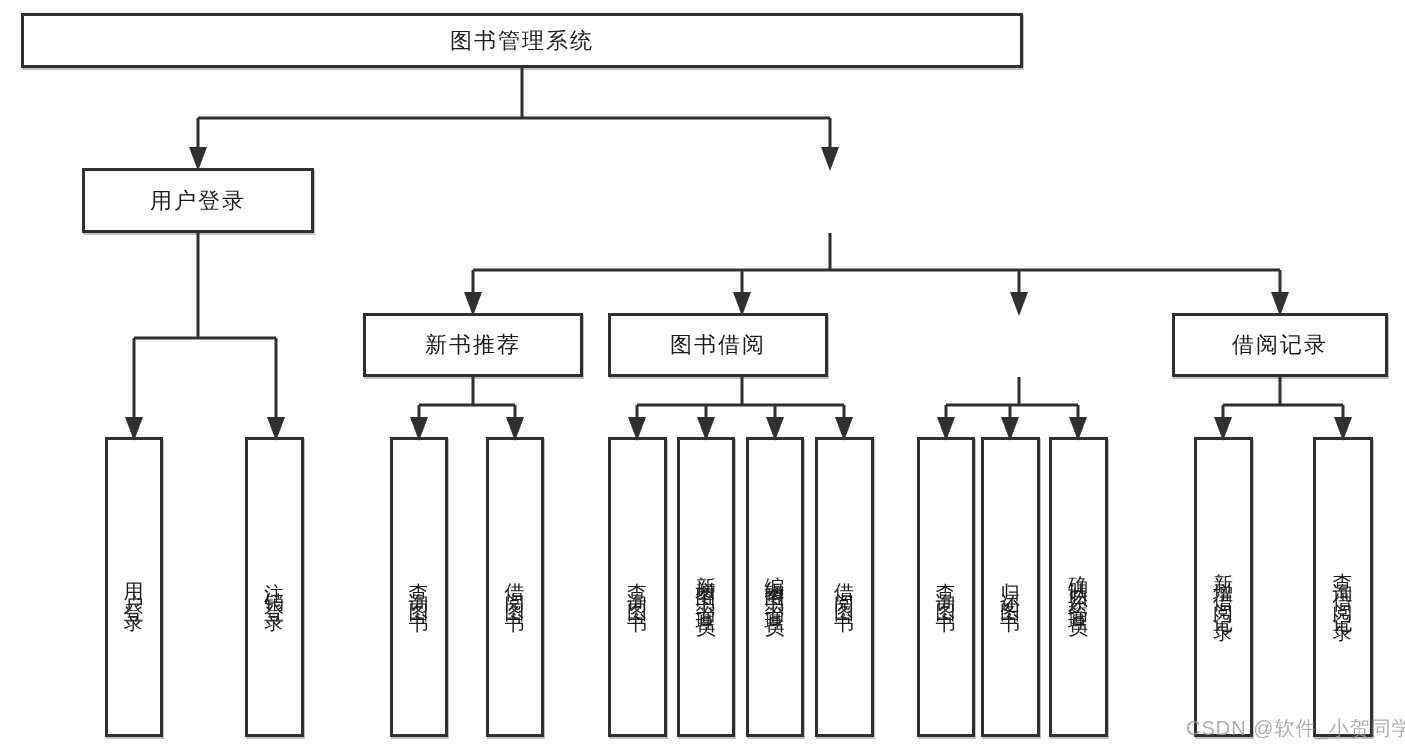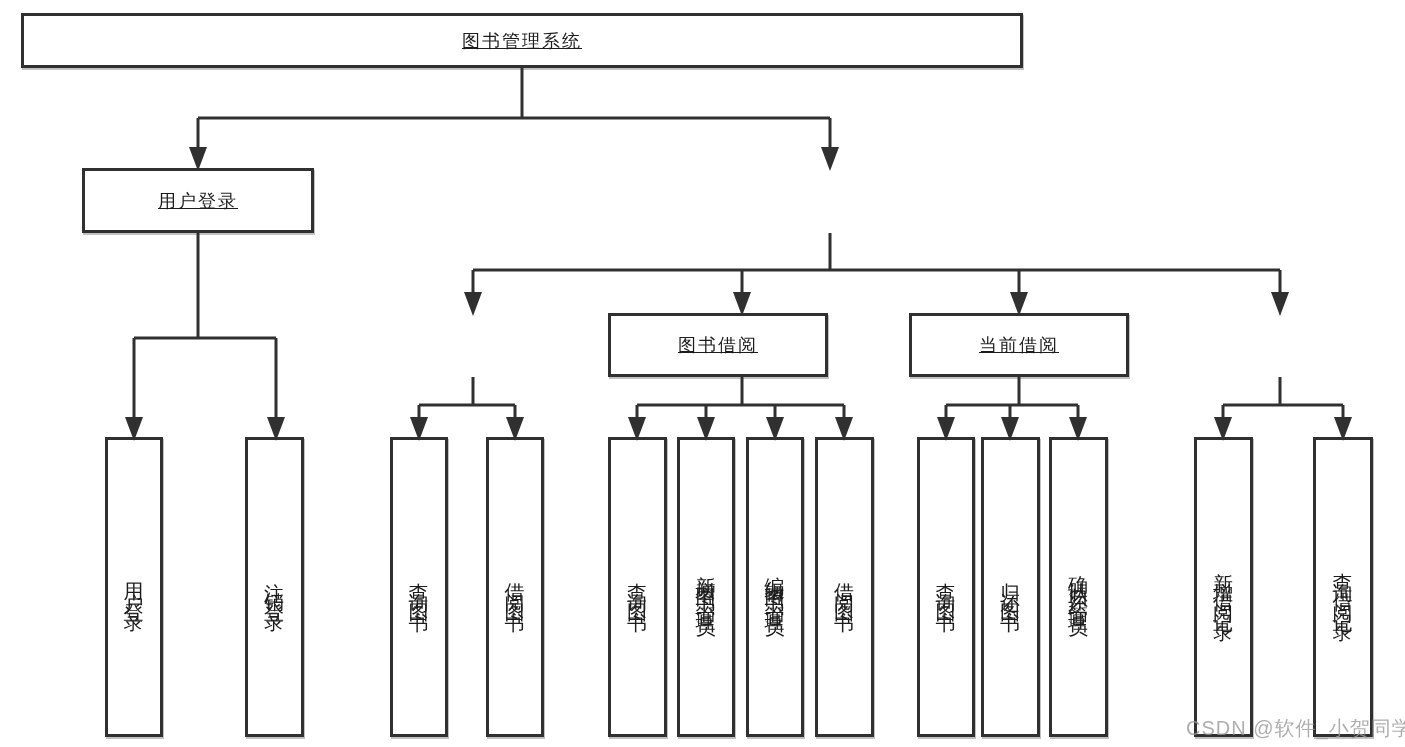--- a/index.html
+++ b/index.html
@@ -25,21 +25,21 @@
   .connectors .arrow{fill:var(--line);stroke:none;}
   .box{
     position:absolute;
     background:#fff;
     border:3px solid var(--line);
     box-shadow:1px 2px 0 rgba(80,80,80,0.35);
     display:flex;align-items:center;justify-content:center;
     color:var(--text);
     z-index:2;
   }
-  .hbox{font-size:18px;letter-spacing:2px;text-decoration:underline;}
+  .hbox{font-size:22px;letter-spacing:2px;}
   .leaf{
     top:437px;height:300px;
     font-size:20px;
   }
   .leaf .vtext{
     writing-mode:vertical-rl;
     text-orientation:mixed;
     letter-spacing:10px;
     line-height:1;
     white-space:nowrap;
@@ -93,25 +93,28 @@
   </svg>
 
   <div class="box hbox" style="left:21px;top:13px;width:1002px;height:55px">
     <span>图书管理系统</span>
   </div>
 
   <div class="box hbox" style="left:82px;top:168px;width:232px;height:65px">
     <span>用户登录</span>
   </div>
 
+  <div class="box hbox" style="left:363px;top:313px;width:220px;height:64px">
+    <span>新书推荐</span>
+  </div>
   <div class="box hbox" style="left:608px;top:313px;width:220px;height:64px">
     <span>图书借阅</span>
   </div>
-  <div class="box hbox" style="left:909px;top:313px;width:220px;height:64px">
-    <span>当前借阅</span>
+  <div class="box hbox" style="left:1172px;top:313px;width:216px;height:64px">
+    <span>借阅记录</span>
   </div>
 
   <div class="box leaf" style="left:105px;width:58px">
     <span class="vtext">用户登录</span>
   </div>
   <div class="box leaf" style="left:245px;width:59px">
     <span class="vtext">注销登录</span>
   </div>
 
   <div class="box leaf" style="left:390px;width:58px">

